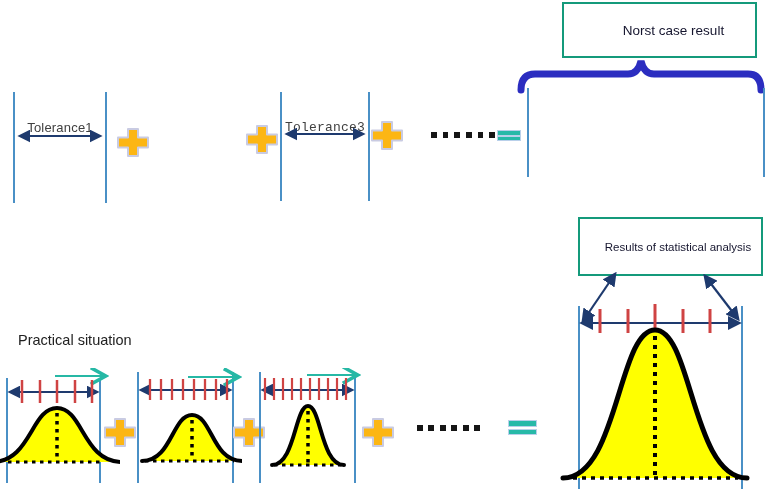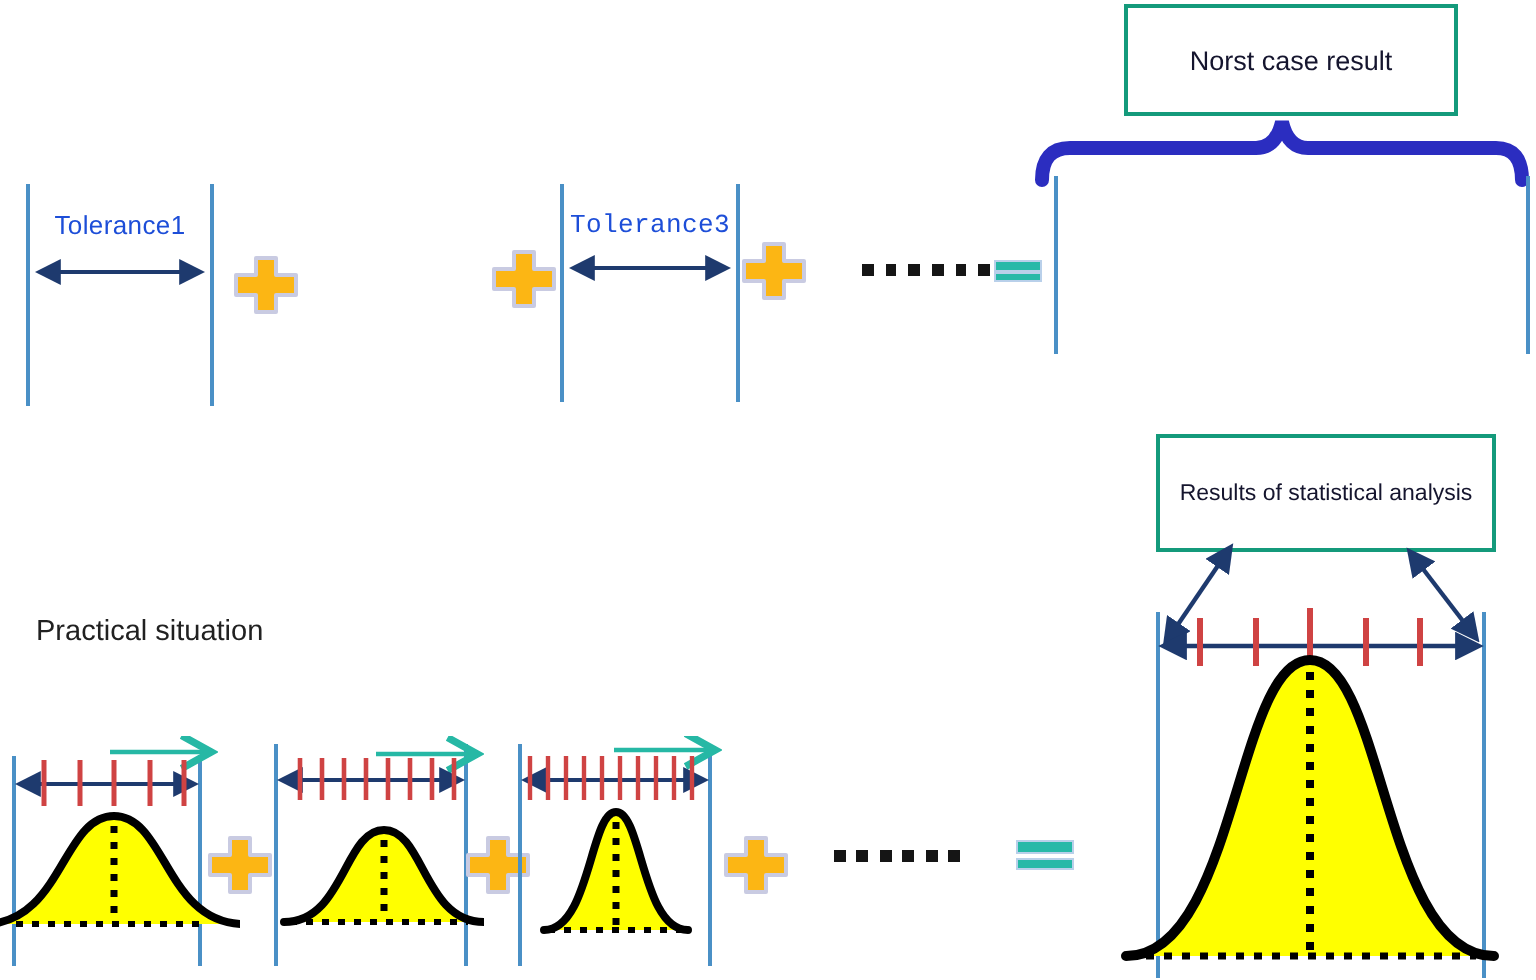--- a/index.html
+++ b/index.html
@@ -6,21 +6,21 @@
   #canvas{
     position:relative;width:768px;height:490px;background:#ffffff;
     overflow:hidden;font-family:"Liberation Sans",sans-serif;
   }
   .abs{position:absolute;}
   .vline{position:absolute;width:2px;background:#4a90c6;}
   .tol-group{position:absolute;}
   .tol-group .vl{position:absolute;top:0;bottom:0;width:2px;background:#4a90c6;}
   .tol-label{
     position:absolute;left:0;right:0;text-align:center;
-    color:#1d4ed8;letter-spacing:.2px;
+    color:#404040;letter-spacing:.2px;margin-top:15px;
   }
   .box{
     position:absolute;border:2.5px solid #149a7b;background:#fff;
     display:flex;align-items:center;justify-content:center;
     color:#15152e;text-align:center;
   }
   .dots{position:absolute;display:flex;justify-content:space-between;align-items:center;}
   .dots i{display:block;width:5.5px;height:5.5px;background:#151515;}
   .equals{position:absolute;display:flex;flex-direction:column;justify-content:space-between;}
   .equals i{display:block;border:1px solid #b9d0ea;background:#27b9a8;}
@@ -36,21 +36,21 @@
     <defs>
       <marker id="mNavy" viewBox="0 0 10 10" refX="8" refY="5" markerWidth="6.5" markerHeight="6.5" orient="auto-start-reverse">
         <path d="M0,0 L10,5 L0,10 z" fill="#1e3a6e"></path>
       </marker>
       <marker id="mTeal" viewBox="0 0 12 12" refX="9" refY="6" markerWidth="9" markerHeight="9" orient="auto">
         <path d="M1,1 L10,6 L1,11" fill="none" stroke="#26b8a5" stroke-width="2.2"></path>
       </marker>
     </defs>
   </svg>
 
-  <div class="box" style="left:562px;top:2px;width:163px;height:52px;font-size:13.5px;">
+  <div class="box" style="left:562px;top:2px;width:163px;height:52px;font-size:13.5px;padding-left:28px;">
     <span>Norst case result</span>
   </div>
 
   <svg class="abs" style="left:515px;top:52px;" width="253" height="42" viewBox="0 0 253 42">
     <path d="M6,38 Q6,22 20,22 L113,22 Q123,22 126,9 Q129,22 139,22 L233,22 Q246,22 246,38" fill="none" stroke="#2b2dc0" stroke-width="7" stroke-linecap="round"></path>
   </svg>
 
   <div class="vline" style="left:527px;top:88px;height:89px;"></div>
   <div class="vline" style="left:763px;top:88px;height:89px;"></div>
 
@@ -92,23 +92,23 @@
       <i></i>
       <i></i>
       <i></i>
   </div>
 
   <div class="equals" style="left:497px;top:130px;width:24px;height:11px;">
     <i style="height:3.5px;"></i>
       <i style="height:3.5px;"></i>
   </div>
 
-  <div class="plain-label" style="left:18px;top:308px;font-size:14.5px;">Practical situation</div>
-
-  <div class="box" style="left:578px;top:217px;width:166px;height:55px;font-size:11.5px;white-space:nowrap;">
+  <div class="plain-label" style="left:18px;top:332px;font-size:14.5px;">Practical situation</div>
+
+  <div class="box" style="left:578px;top:217px;width:166px;height:55px;font-size:11.5px;white-space:nowrap;padding-left:15px;">
     <span>Results of statistical analysis</span>
   </div>
 
   <svg class="abs" style="left:558px;top:266px;" width="205" height="60" viewBox="0 0 205 60">
     <line x1="57" y1="8" x2="25" y2="55" stroke="#1e3a6e" stroke-width="2.2" marker-start="url(#mNavy)" marker-end="url(#mNavy)"></line>
     <line x1="147" y1="10" x2="180" y2="53" stroke="#1e3a6e" stroke-width="2.2" marker-start="url(#mNavy)" marker-end="url(#mNavy)"></line>
   </svg>
 
   <svg class="abs" style="left:0;top:368px;" width="120" height="122" viewBox="0 0 120 122">
     <line x1="7" y1="10" x2="7" y2="115" stroke="#4a90c6" stroke-width="2"></line>

